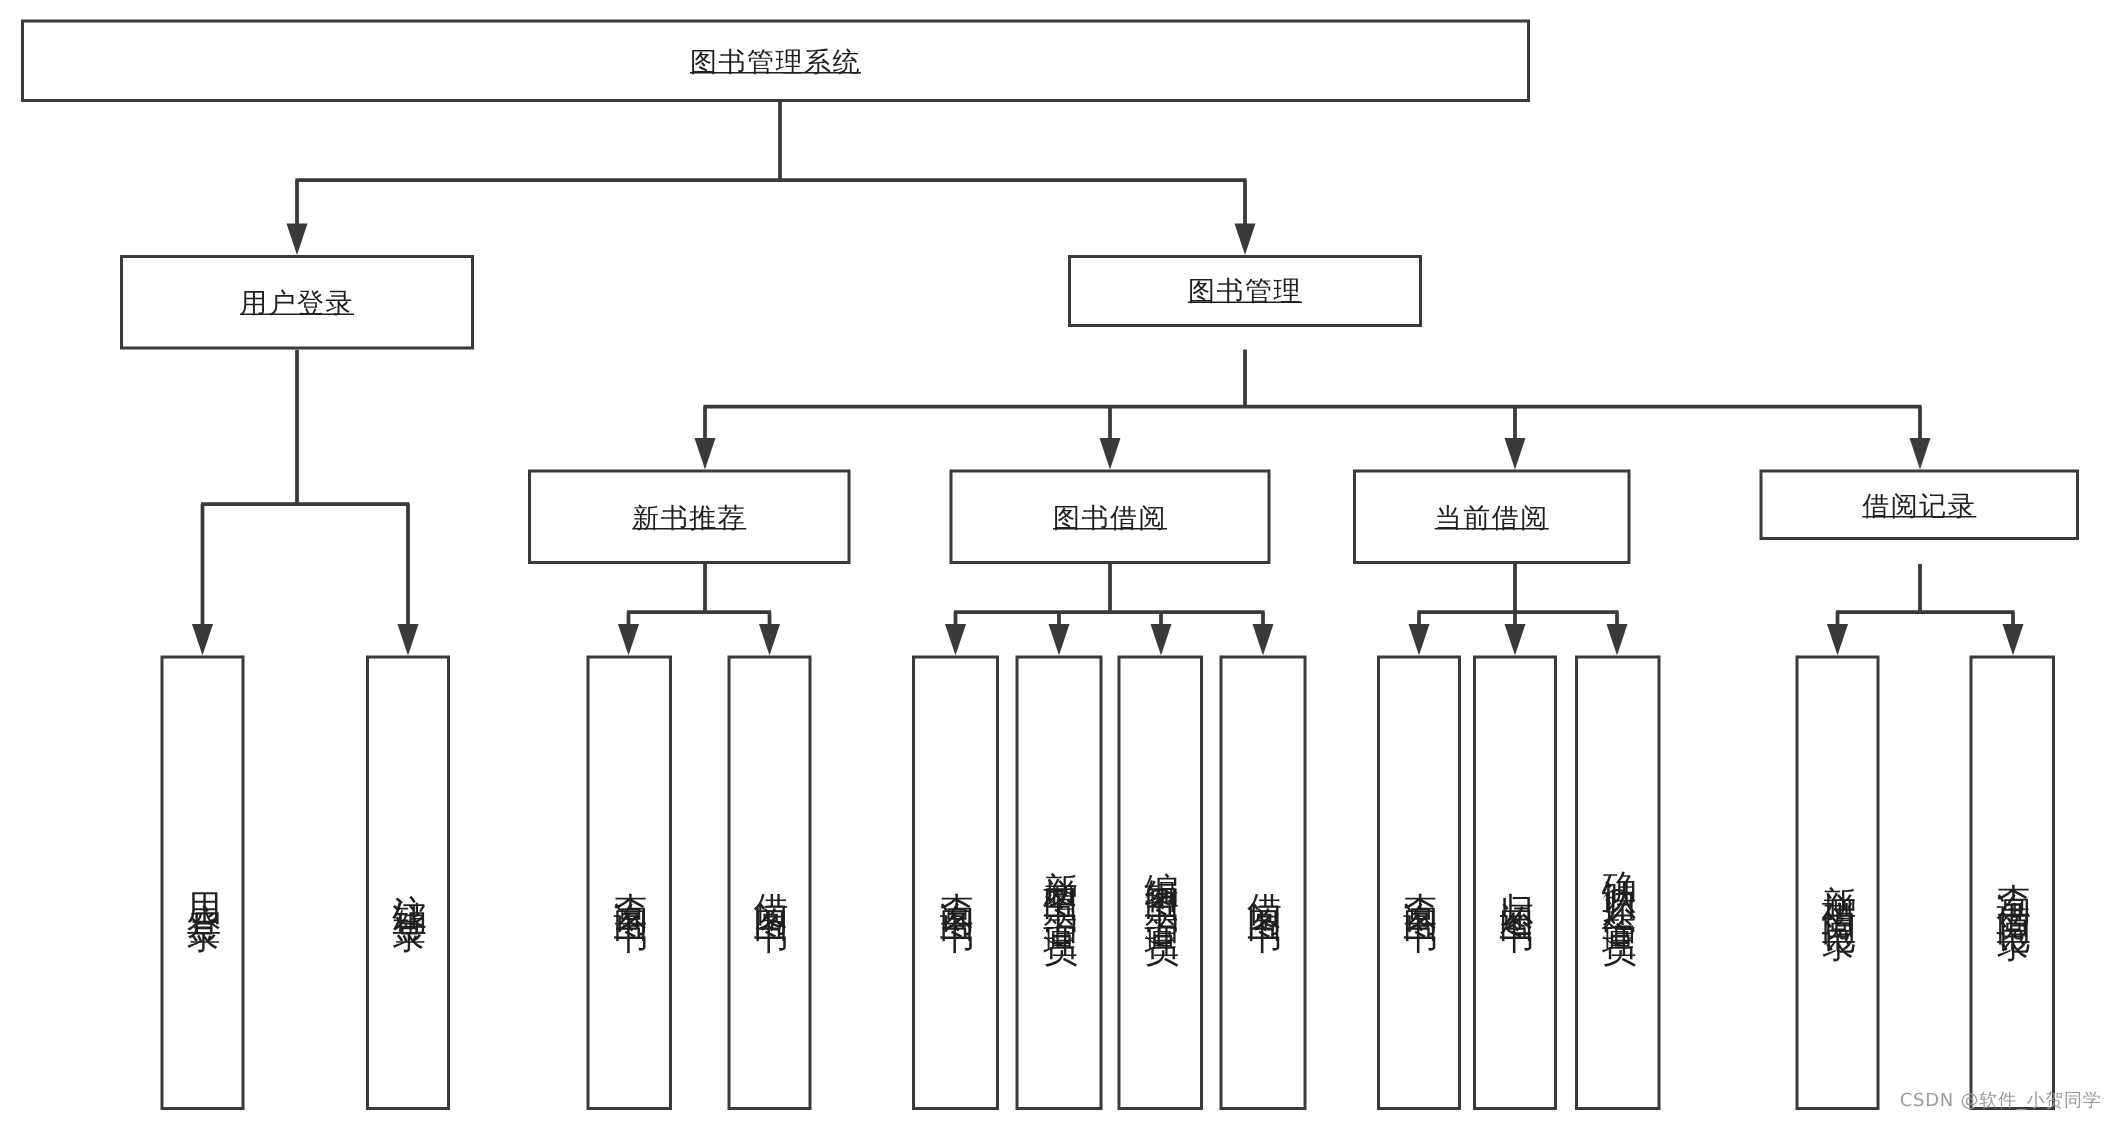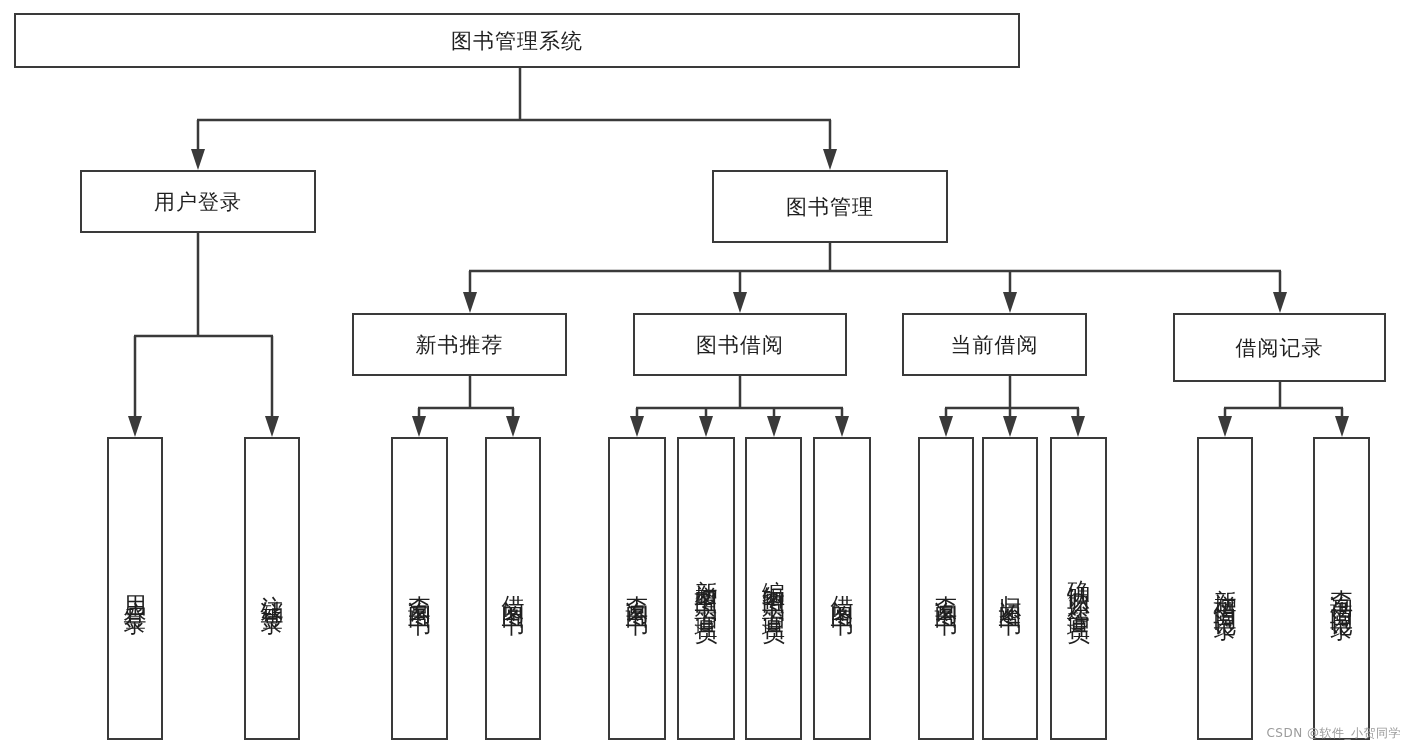--- a/index.html
+++ b/index.html
@@ -32,40 +32,40 @@
     position: absolute;
     box-sizing: border-box;
     background: #ffffff;
     border: 2px solid var(--line, #3a3a3a);
     display: flex;
     align-items: center;
     justify-content: center;
     color: var(--text, #1f1f1f);
     z-index: 2;
   }
-  .hbox { font-size: 21px; letter-spacing: 1px; }
+  .hbox { font-size: 18px; letter-spacing: 1px; text-decoration: underline; }
   .leaf { border-width: 2.5px; }
   .vtext {
     writing-mode: vertical-rl;
     text-orientation: mixed;
     font-size: 23px;
     line-height: 1;
     letter-spacing: 6px;
     white-space: nowrap;
     color: var(--text, #1f1f1f);
   }
 
   
   #nd-root            { left: 14px;   top: 13px;  width: 1006px; height: 55px; }
   #nd-user-login      { left: 80px;   top: 170px; width: 236px;  height: 63px; }
-  #nd-book-mgmt       { left: 712px;  top: 170px; width: 236px;  height: 73px; }
+  #nd-book-mgmt       { left: 712px;  top: 170px; width: 236px;  height: 48px; }
   #nd-new-book-rec    { left: 352px;  top: 313px; width: 215px;  height: 63px; }
   #nd-book-borrow     { left: 633px;  top: 313px; width: 214px;  height: 63px; }
   #nd-current-borrow  { left: 902px;  top: 313px; width: 185px;  height: 63px; text-align: center; }
-  #nd-borrow-record   { left: 1173px; top: 313px; width: 213px;  height: 69px; }
+  #nd-borrow-record   { left: 1173px; top: 313px; width: 213px;  height: 47px; }
 
   .leaf { top: 437px; height: 303px; }
   #lf-user-login   { left: 107px;  width: 56px; }
   #lf-logout       { left: 244px;  width: 56px; }
   #lf-nb-query     { left: 391px;  width: 57px; }
   #lf-nb-borrow    { left: 485px;  width: 56px; }
   #lf-bb-query     { left: 608px;  width: 58px; }
   #lf-bb-add       { left: 677px;  width: 58px; }
   #lf-bb-edit      { left: 745px;  width: 57px; }
   #lf-bb-borrow    { left: 813px;  width: 58px; }

